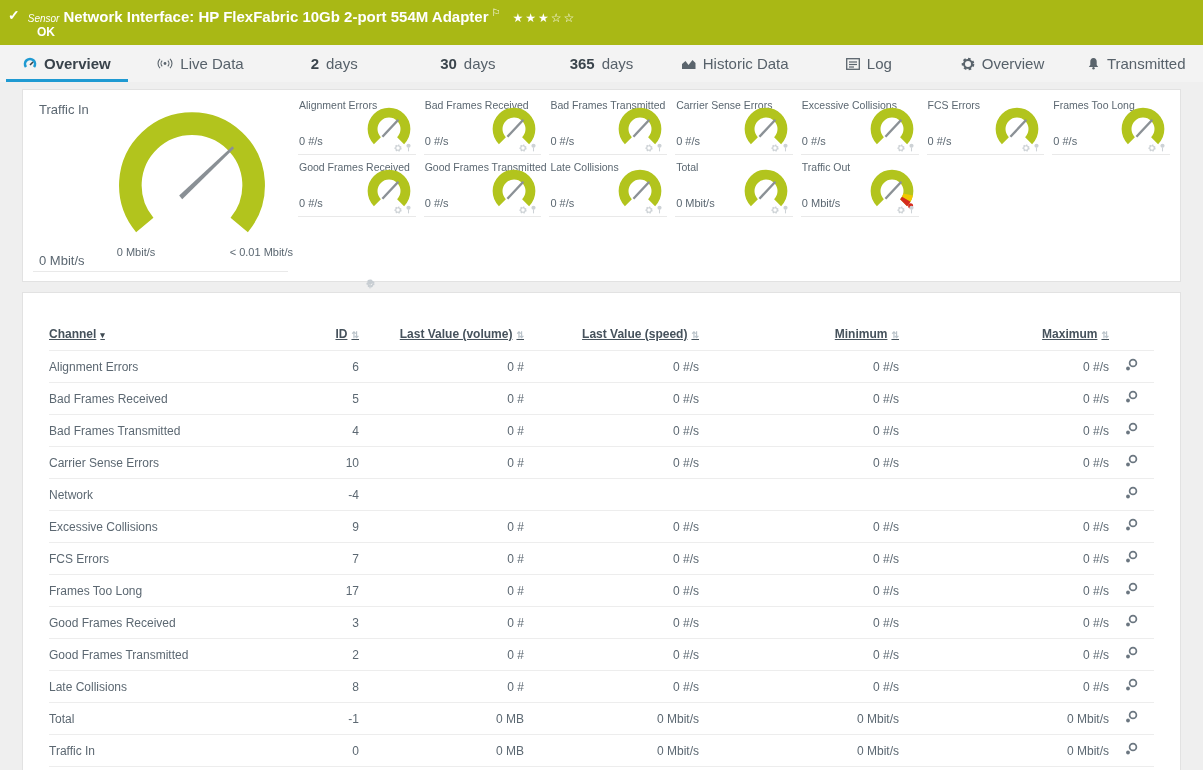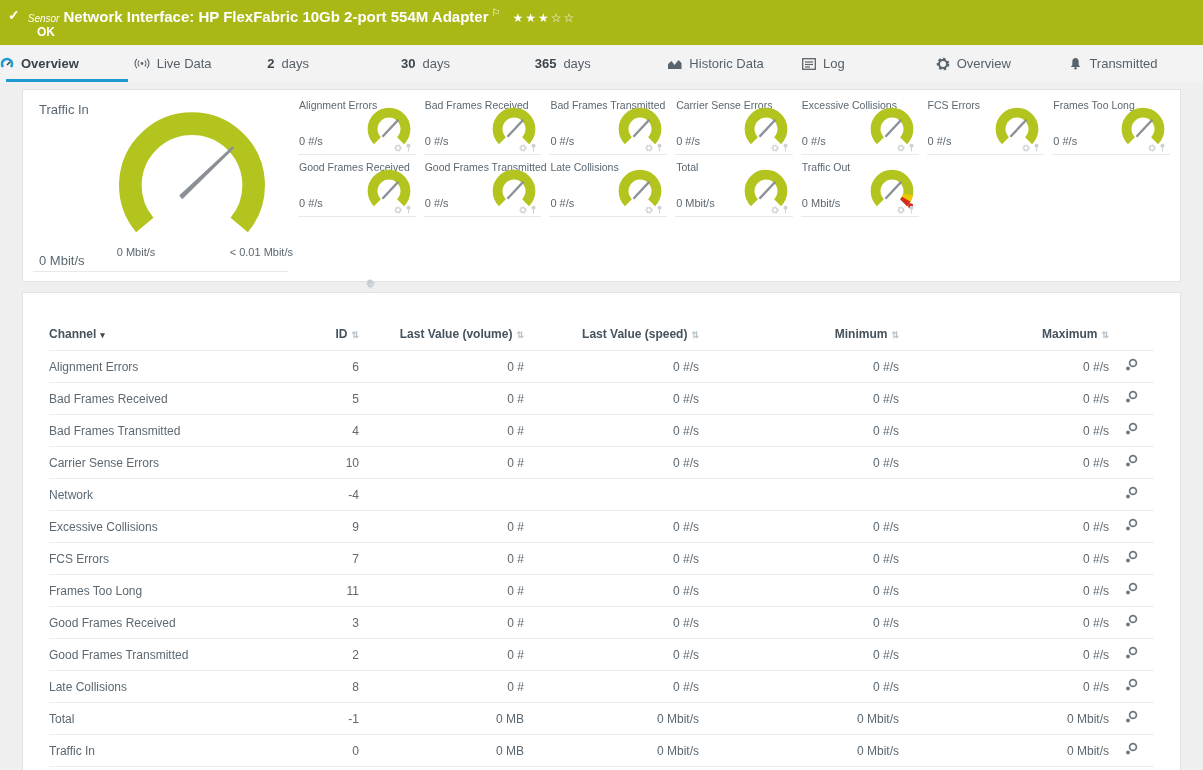--- a/index.html
+++ b/index.html
@@ -10,22 +10,22 @@
   .topbar { position:relative; height:45px; background:#a9b815; color:#fff; padding:7px 0 0 8px; }
   .topbar .check { font-size:14px; font-weight:bold; vertical-align:top; }
   .topbar .kind { font-style:italic; font-size:10px; margin-left:8px; }
   .topbar .title { font-weight:bold; font-size:15px; margin-left:4px; }
   .topbar .flag { font-size:10px; vertical-align:super; margin-left:3px; }
   .topbar .stars { font-size:12px; margin-left:12px; letter-spacing:2px; }
   .topbar .ok { position:absolute; left:37px; top:25px; font-size:12px; font-weight:bold; }
 
   
   .tabs { display:flex; height:37px; background:#f3f3f3; }
-  .tab { flex:1; position:relative; display:flex; align-items:center; 
-    gap:7px; cursor:pointer; font-size:13px; color:#57616a; }
+  .tab { flex:1; position:relative; display:flex; align-items:center; justify-content:center;
+    gap:7px; cursor:pointer; font-size:15px; color:#57616a; }
   .tab .tab-num { font-weight:bold; color:#3b454d; }
   .tab.active { color:#39434b; font-weight:bold; }
   .tab.active::after { content:""; position:absolute; left:6px; right:6px; bottom:0; height:3px; background:#1f9ad2; }
   .tab svg { flex:none; }
 
   
   .gauges-panel { display:flex; margin:7px 22px 0; background:#fff; border:1px solid #e2e2e2;
     height:193px; padding:8px 10px 0 10px; align-items:flex-start; }
   .big-gauge { position:relative; width:255px; height:174px; border-bottom:1px solid #e9e9e9; flex:none; }
   .bg-title { position:absolute; top:4px; left:6px; font-size:13px; color:#5b6771; }
@@ -43,21 +43,21 @@
   .mini-cell svg.mini-svg { position:absolute; right:4px; top:9px; }
   .mini-value { position:absolute; left:1px; bottom:7px; font-size:11px; color:#5b6771; }
   .mini-icons { position:absolute; right:4px; bottom:2px; }
   .warn-only { display:none; }
   .mini-cell.warn .warn-only { display:inline; }
 
   
   .table-panel { margin:10px 22px 0; background:#fff; border:1px solid #e2e2e2;
     height:480px; padding:26px 26px 0; }
   table { width:100%; border-collapse:collapse; table-layout:fixed; font-size:12px; color:#5c6872; }
-  th { font-weight:bold; color:#46525c; text-align:right; padding:8px 0 9px; white-space:nowrap; }
+  th { font-weight:bold; color:#46525c; text-align:right; padding:8px 0 9px; white-space:nowrap;text-decoration:underline; }
   th.col-channel { text-align:left; }
   th .sort { font-size:9px; color:#b9c2c9; margin-left:4px; }
   th .sort-active { font-size:9px; color:#3f4a52; margin-left:4px; }
   td { padding:7px 0; border-top:1px solid #ededed; text-align:right; white-space:nowrap; }
   td.cell-channel { text-align:left; }
   td.cell-gear { text-align:center; }
   .gear-btn { display:inline-block; cursor:pointer; line-height:0; }
 
   .ico { color:#5a646c; }
 </style>
@@ -558,21 +558,21 @@
         <svg width="14" height="14" viewBox="0 0 14 14">
           <circle cx="8" cy="5" r="3.4" fill="none" stroke="#6b7680" stroke-width="1.7"></circle>
           <circle cx="3" cy="10.5" r="1.9" fill="#6b7680"></circle>
         </svg>
       </span>
     </td>
   </tr>
 
   <tr>
     <td class="cell-channel">Frames Too Long</td>
-    <td class="cell-id">11</td>
+    <td class="cell-id">17</td>
     <td class="cell-vol">0 #</td>
     <td class="cell-speed">0 #/s</td>
     <td class="cell-min">0 #/s</td>
     <td class="cell-max">0 #/s</td>
     <td class="cell-gear">
       <span class="gear-btn">
         <svg width="14" height="14" viewBox="0 0 14 14">
           <circle cx="8" cy="5" r="3.4" fill="none" stroke="#6b7680" stroke-width="1.7"></circle>
           <circle cx="3" cy="10.5" r="1.9" fill="#6b7680"></circle>
         </svg>

